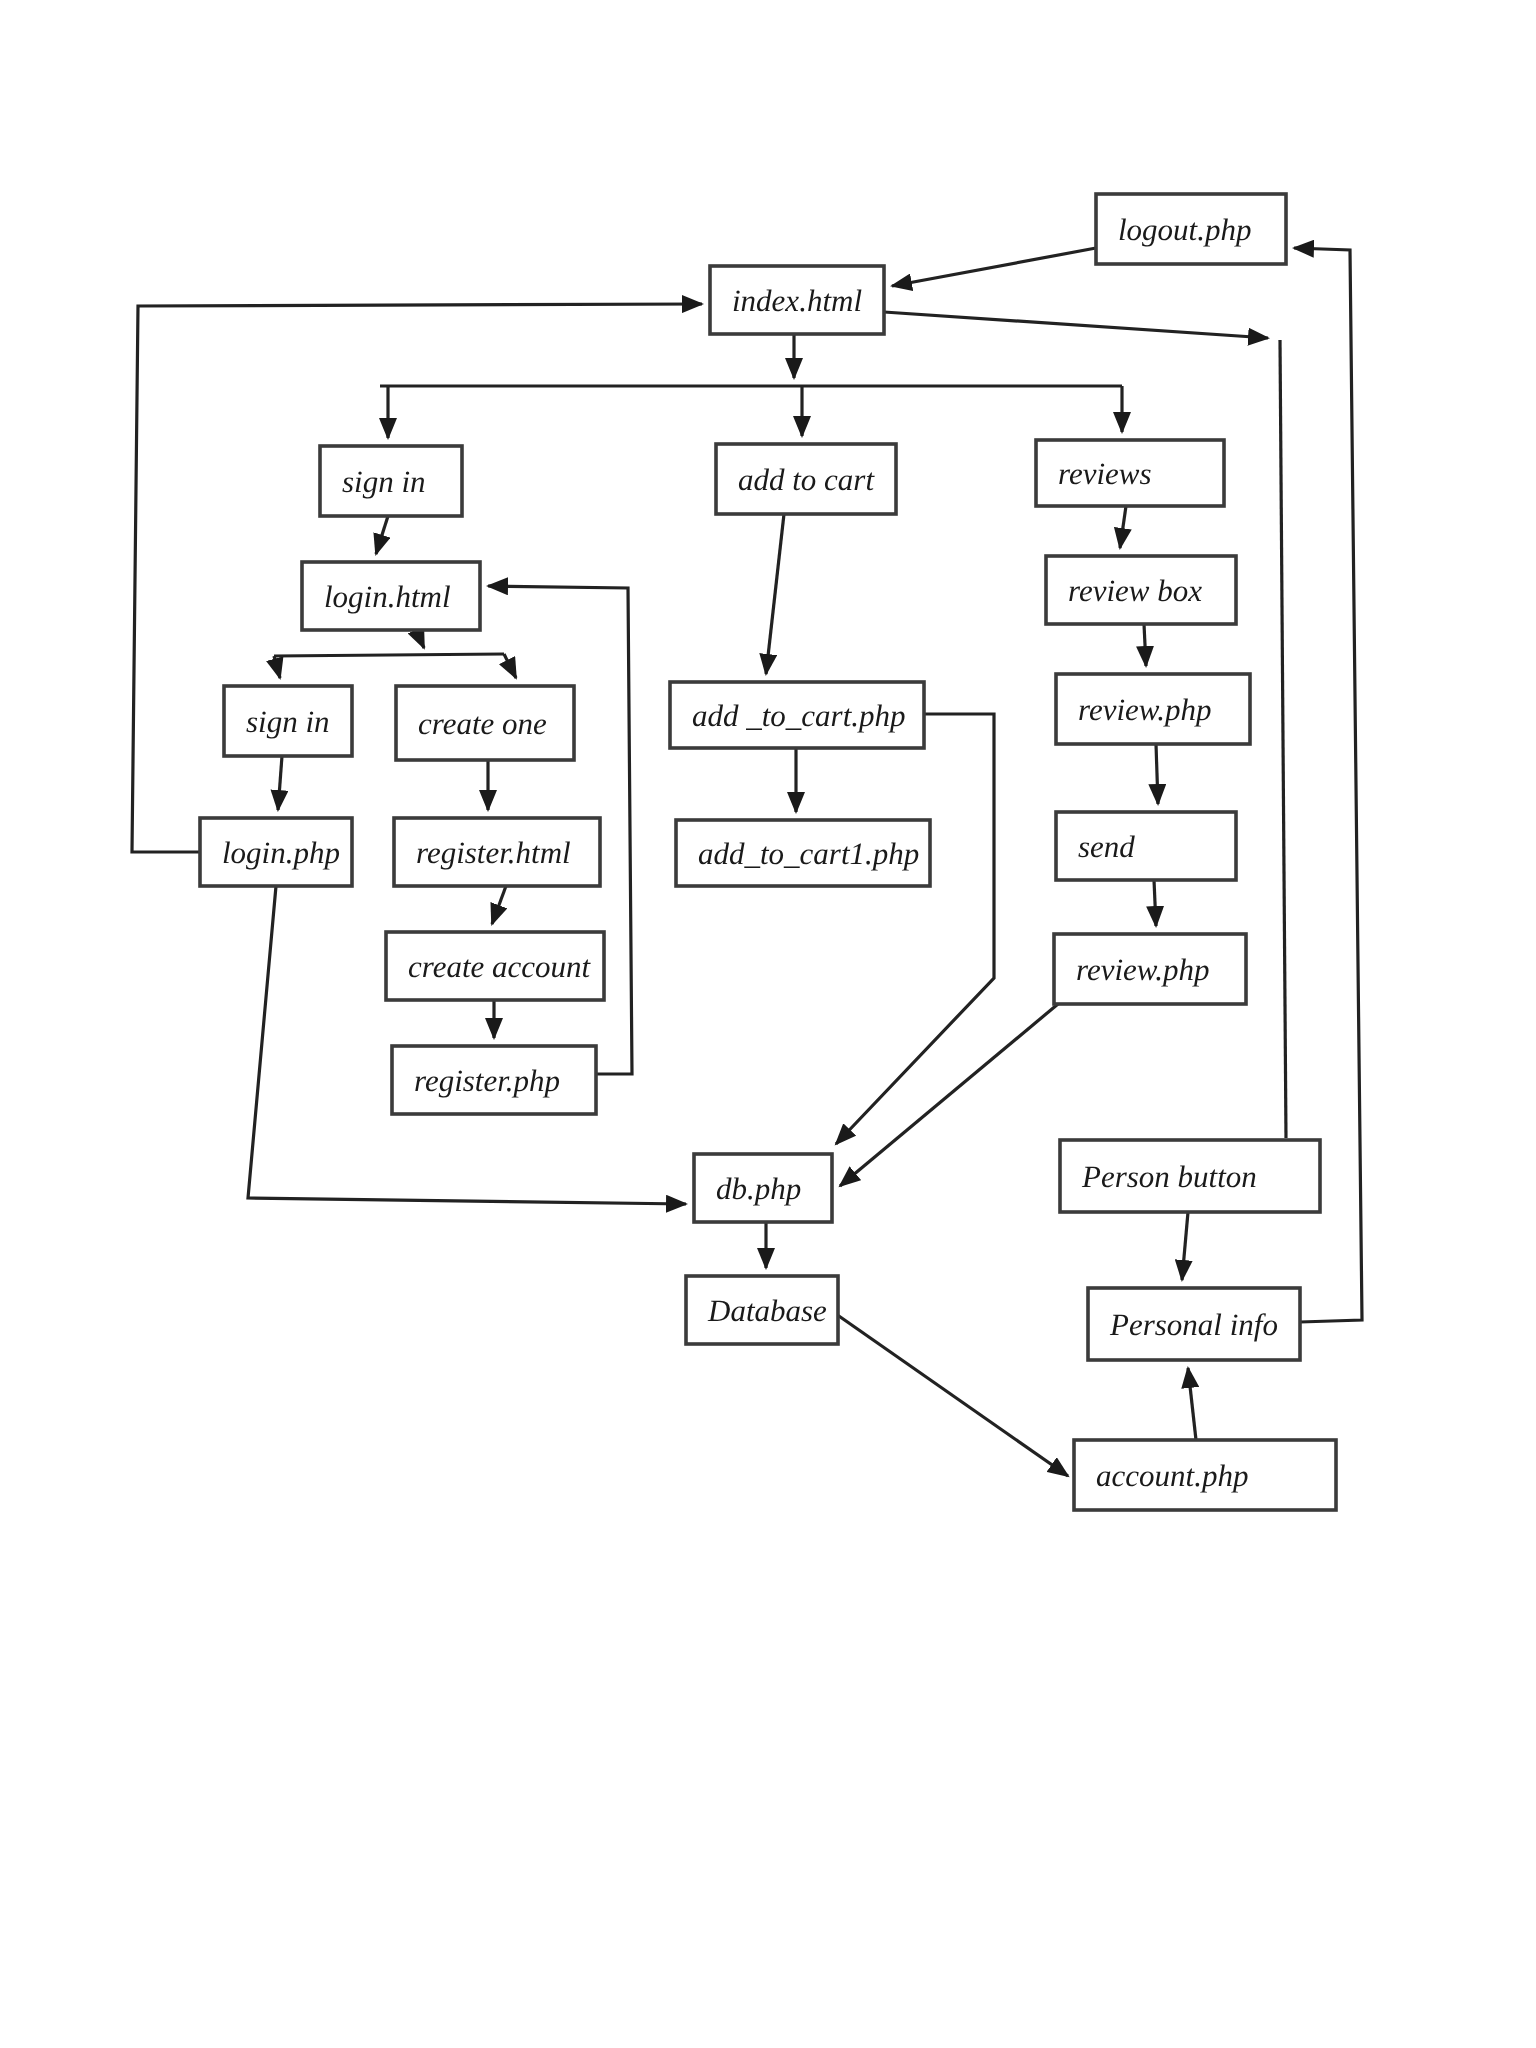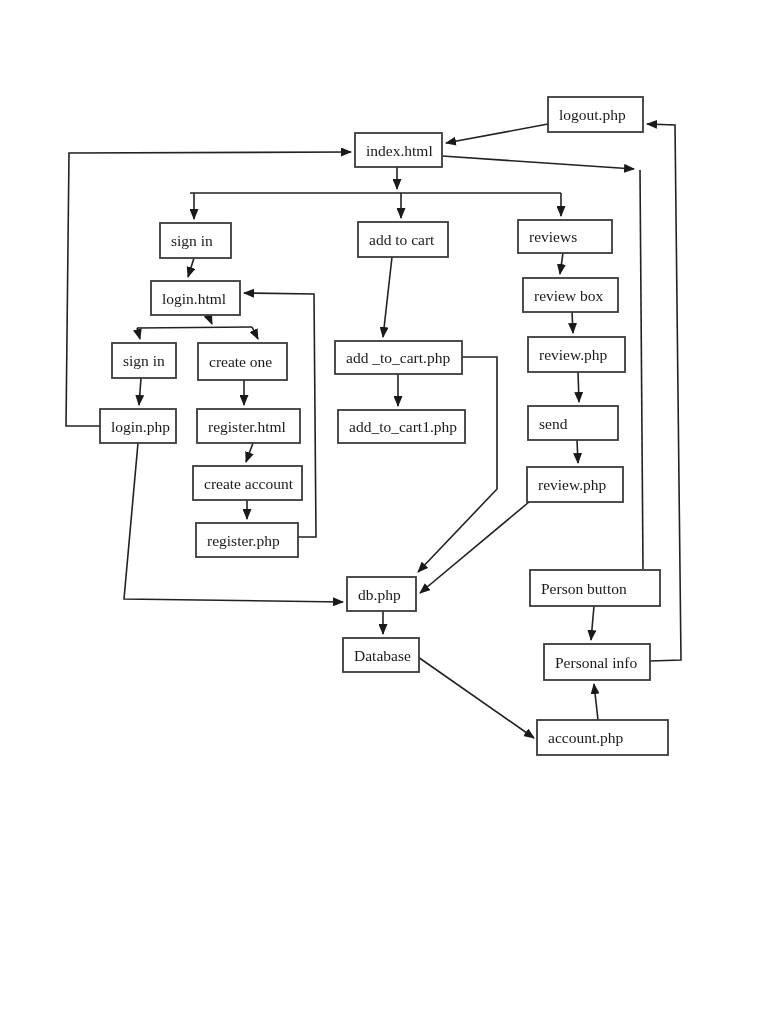--- a/index.html
+++ b/index.html
@@ -7,20 +7,21 @@
     padding: 0;
     background: #ffffff;
   }
   .page {
     position: relative;
     width: 768px;
     height: 1005px;
     background: #ffffff;
     overflow: hidden;
     font-family: "Liberation Serif", "DejaVu Serif", serif;
+    font-style: italic;
   }
   svg.diagram {
     display: block;
     width: 768px;
     height: 1024px;
   }
   svg.diagram text {
     font-family: "Liberation Serif", "DejaVu Serif", serif;
     font-size: 15.5px;
     fill: #1a1a1a;

